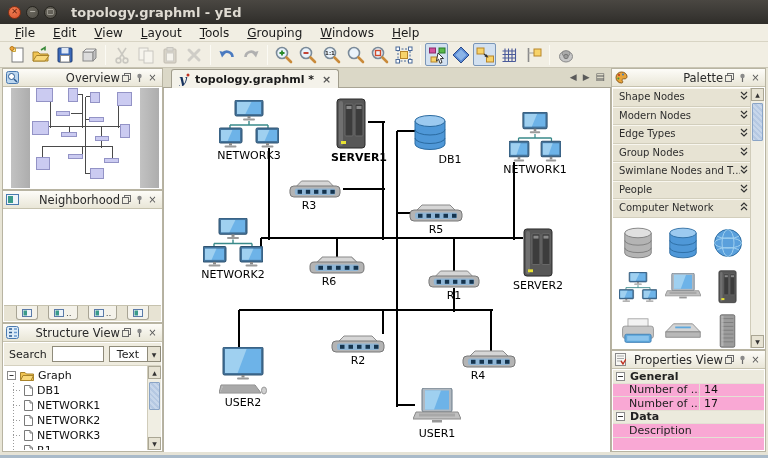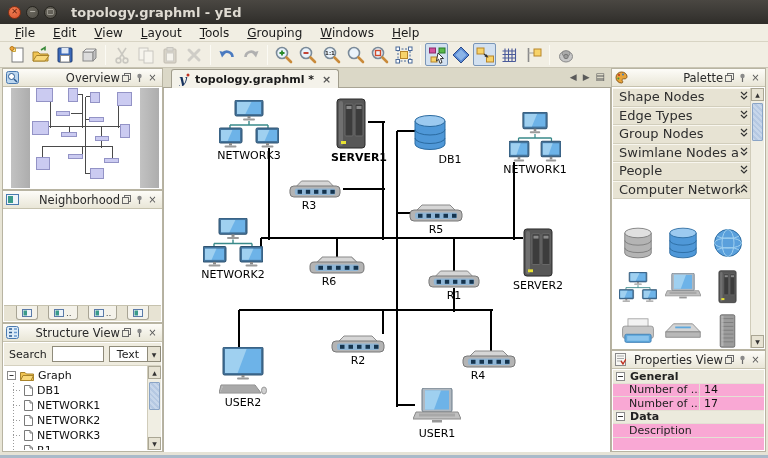--- a/index.html
+++ b/index.html
@@ -88,21 +88,21 @@
     border-left:1px solid #b4b0a0; border-right:1px solid #b4b0a0; overflow:hidden; }
   #graph { position:absolute; left:3px; top:0; width:444px; height:364px; }
   .edge-seg { position:absolute; background:#000; }
   .gnode { position:absolute; }
   .glabel { position:absolute; width:90px; text-align:center; font-size:11px; color:#000; white-space:nowrap; }
 
   
   #pal-sections { position:absolute; left:1px; top:19px; width:141px; }
   .pal-sec { height:18.5px; background:#e7e3d3; border-bottom:1px solid #d2cebc; box-shadow:inset 0 1px 0 #f8f6ee;
     display:flex; align-items:center; padding:0 6px; }
-  .pal-sec .lbl { flex:1; font-size:13px; color:#2e2e2e; white-space:nowrap; overflow:hidden; }
+  .pal-sec .lbl { flex:1; font-size:10px; color:#2e2e2e; white-space:nowrap; overflow:hidden; }
   #pal-grid { position:absolute; left:1px; top:149px; width:141px; bottom:1px; background:#fff;
     display:grid; grid-template-columns:repeat(3,45px); grid-auto-rows:44px; padding:3px 0 0 2px; }
   .pal-cell { display:flex; align-items:center; justify-content:center; }
   .pal-scroll { position:absolute; top:19px; right:1px; bottom:1px; width:14px; background:#f0eee3; border-left:1px solid #d0ccba; }
 
   
   #prop-rows { position:absolute; left:1px; top:19px; right:1px; bottom:1px; background:#f9a8d4; }
   .prop-row { height:13.5px; display:flex; align-items:center; border-bottom:1px solid #e4e1d4; font-size:11px; }
   .prop-row.cat { background:#eceadd; font-weight:bold; }
   .prop-row .pl { width:86px; padding-left:4px; white-space:nowrap; overflow:hidden; color:#222; }
@@ -732,20 +732,26 @@
       <span class="phbtn">×</span>
     </div>
     <div id="pal-sections">
         <div class="pal-sec">
           <span class="lbl">Shape Nodes</span>
           <span><svg width="8" height="9">
               <path d="M1 1 L4 4 L7 1 M1 5 L4 8 L7 5" stroke="#333" fill="none" stroke-width="1.2"></path>
             </svg></span>
         </div>
         <div class="pal-sec">
+          <span class="lbl">Modern Nodes</span>
+          <span><svg width="8" height="9">
+              <path d="M1 1 L4 4 L7 1 M1 5 L4 8 L7 5" stroke="#333" fill="none" stroke-width="1.2"></path>
+            </svg></span>
+        </div>
+        <div class="pal-sec">
           <span class="lbl">Edge Types</span>
           <span><svg width="8" height="9">
               <path d="M1 1 L4 4 L7 1 M1 5 L4 8 L7 5" stroke="#333" fill="none" stroke-width="1.2"></path>
             </svg></span>
         </div>
         <div class="pal-sec">
           <span class="lbl">Group Nodes</span>
           <span><svg width="8" height="9">
               <path d="M1 1 L4 4 L7 1 M1 5 L4 8 L7 5" stroke="#333" fill="none" stroke-width="1.2"></path>
             </svg></span>

